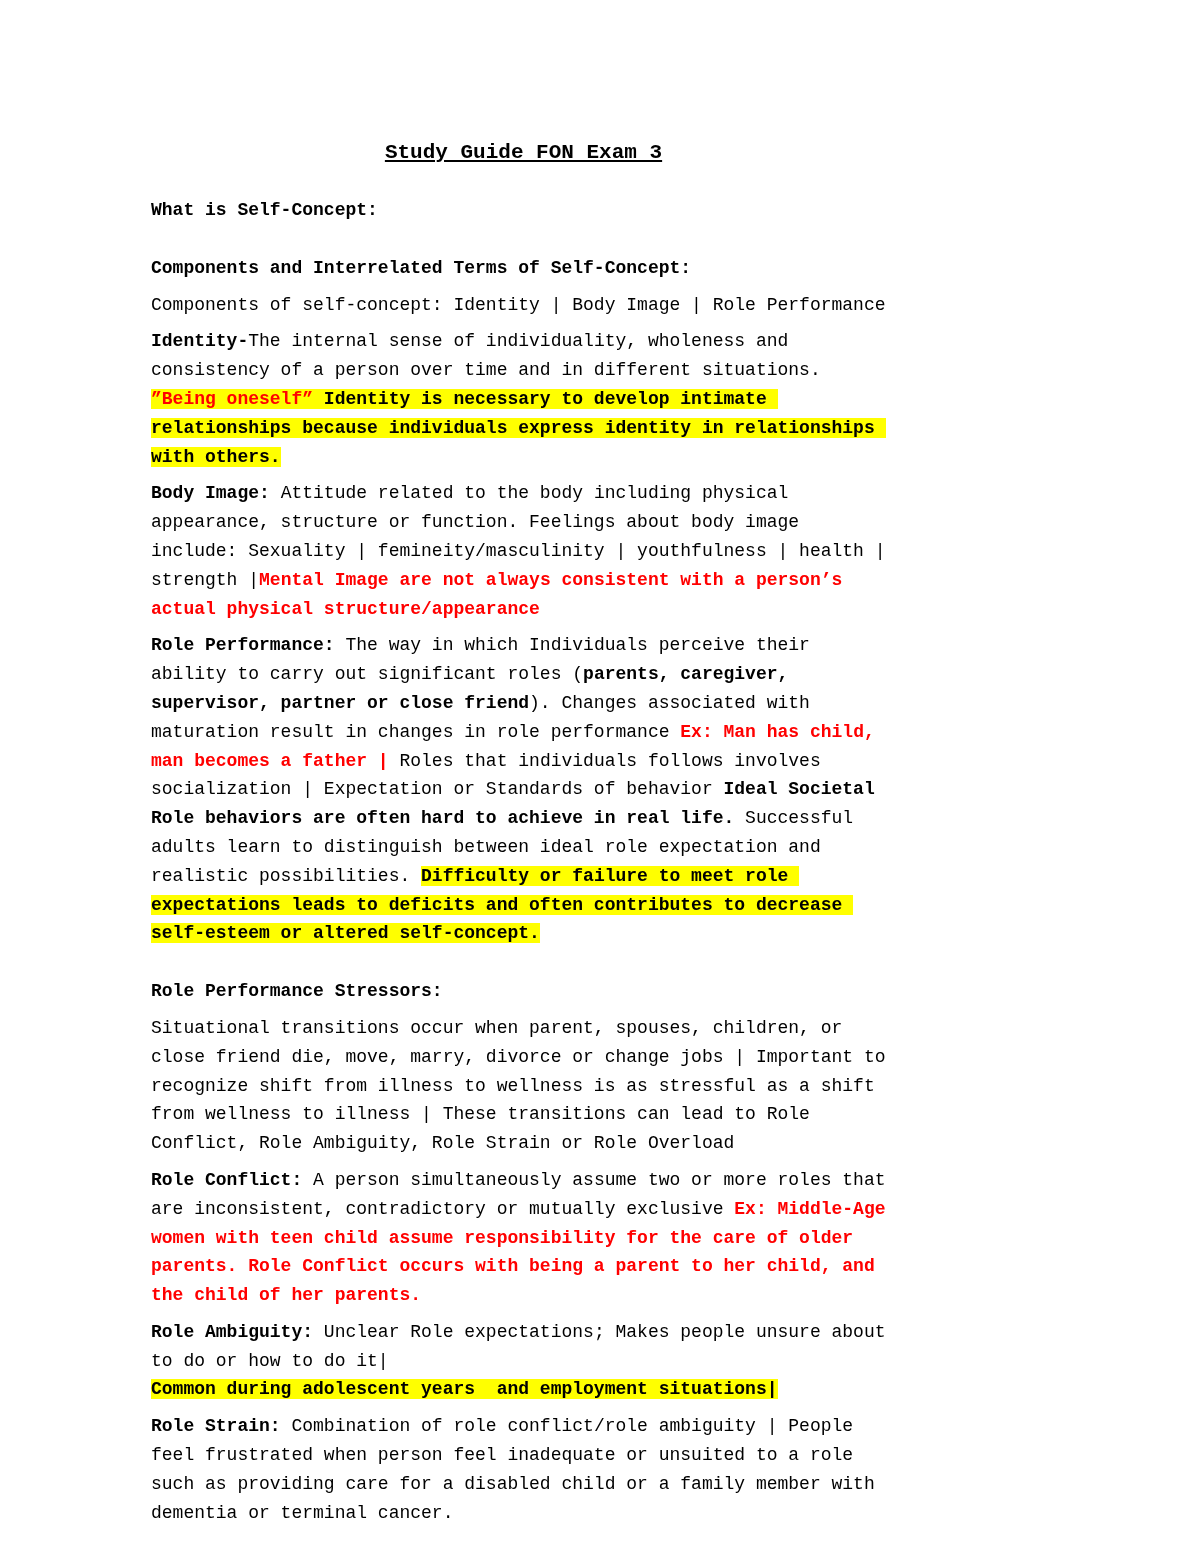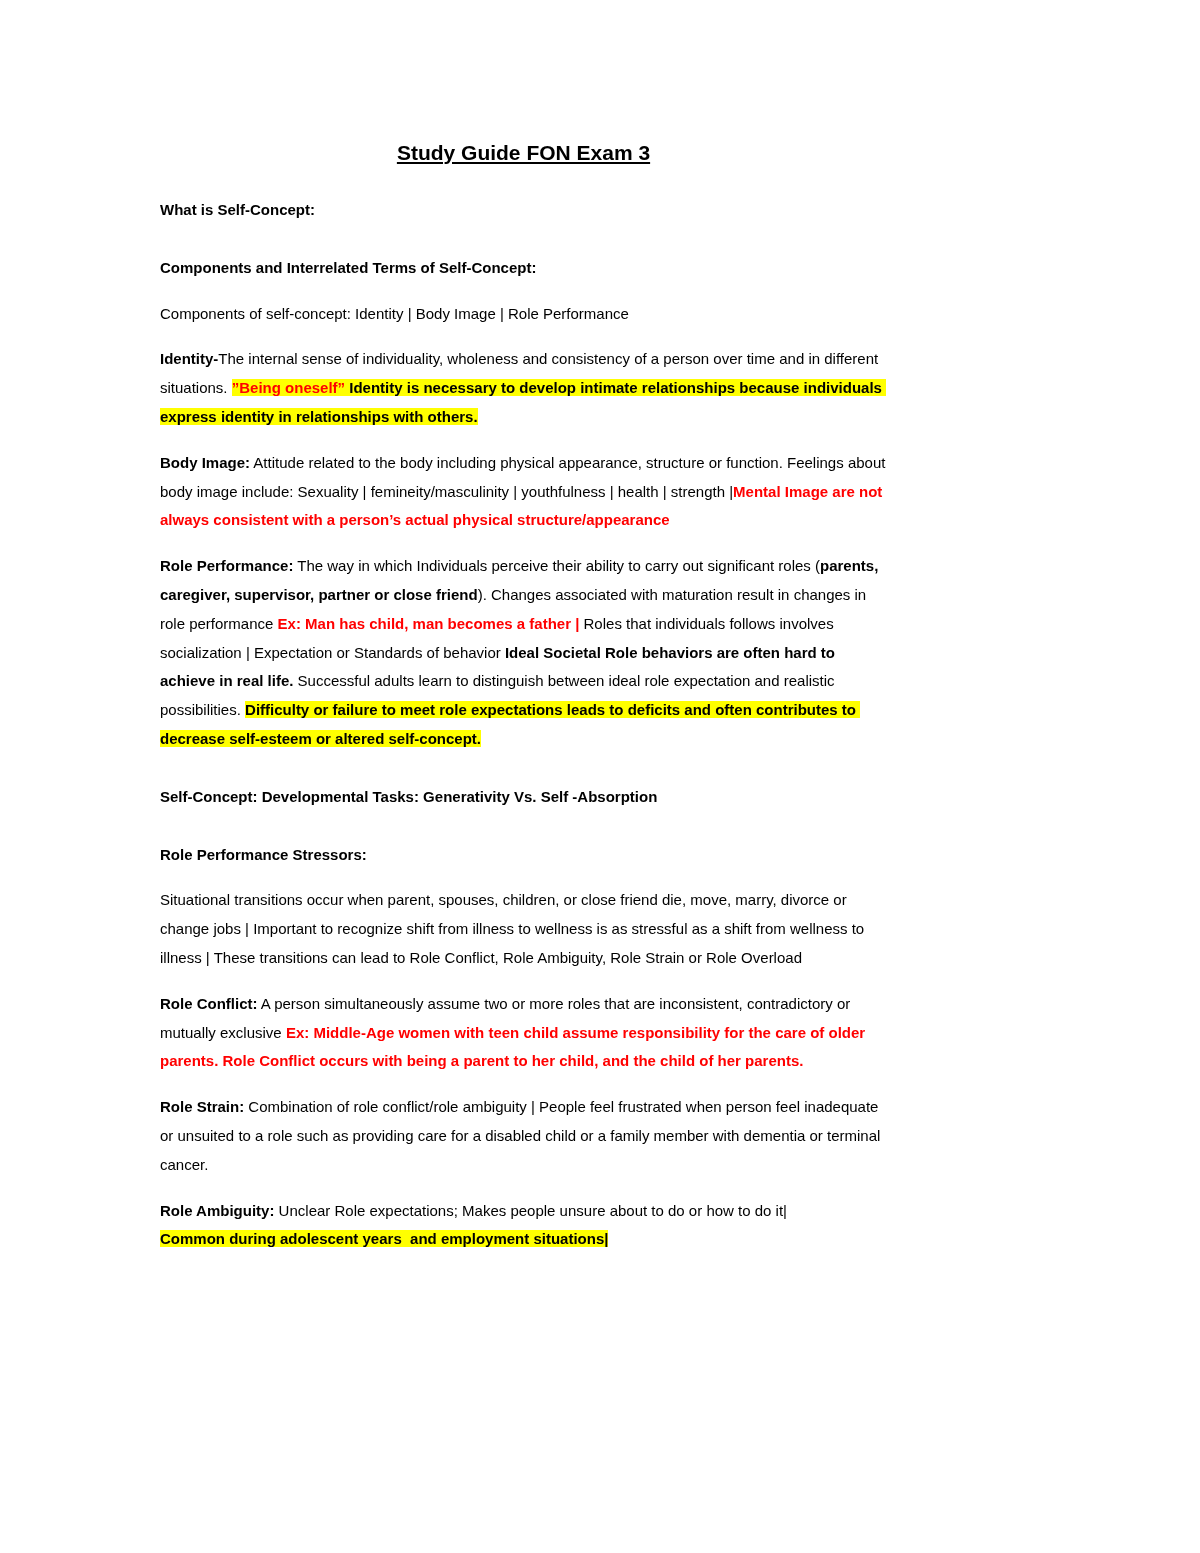--- a/index.html
+++ b/index.html
@@ -10,35 +10,36 @@
     color: #000000;
     font-family: "Liberation Sans", sans-serif;
     overflow: hidden;
   }
   .page {
     box-sizing: border-box;
     width: 968px;
     height: 1553px;
     padding: 138px 64px 40px 143px;
     background: var(--page-bg, #ffffff);
+    font-family: Liberation Mono, monospace;
   }
   .title {
     margin: 0 0 29px 0;
     font-size: 21px;
     line-height: 29px;
     font-weight: bold;
     text-decoration: underline;
     text-align: center;
     color: var(--text, #000000);
   }
   .section { margin: 0; }
   .section + .section { margin-top: 29px; }
   .para {
-    margin: 17px;
-    font-size: 15px;
+    margin: 8px;
+    font-size: 18px;
     line-height: 28.8px;
     white-space: pre-wrap;
     color: var(--text, #000000);
   }
   .heading { font-weight: bold; }
   .run.b { font-weight: bold; }
   .run.red { color: var(--red, #ff0000); }
   .run.hl { background-color: var(--highlight, #ffff00); }
 </style>
 </head>
@@ -51,23 +52,22 @@
         <p class="para heading">What is Self-Concept:</p>
       </section>
       <section class="section">
         <p class="para heading">Components and Interrelated Terms of Self-Concept:</p>
         <p class="para"><span class="run">Components of self-concept: Identity | Body Image | Role Performance</span></p>
         <p class="para"><span class="run b">Identity-</span><span class="run">The internal sense of individuality, wholeness and consistency of a person over time and in different situations. </span><span class="run b red hl">”Being oneself” </span><span class="run b hl">Identity is necessary to develop intimate relationships because individuals express identity in relationships with others.</span></p>
         <p class="para"><span class="run b">Body Image:</span><span class="run"> Attitude related to the body including physical appearance, structure or function. Feelings about body image include: Sexuality | femineity/masculinity | youthfulness | health | strength |</span><span class="run b red">Mental Image are not always consistent with a person’s actual physical structure/appearance</span></p>
         <p class="para"><span class="run b">Role Performance:</span><span class="run"> The way in which Individuals perceive their ability to carry out significant roles (</span><span class="run b">parents, caregiver, supervisor, partner or close friend</span><span class="run">). Changes associated with maturation result in changes in role performance </span><span class="run b red">Ex: Man has child, man becomes a father | </span><span class="run">Roles that individuals follows involves socialization | Expectation or Standards of behavior </span><span class="run b">Ideal Societal Role behaviors are often hard to achieve in real life.</span><span class="run"> Successful adults learn to distinguish between ideal role expectation and realistic possibilities. </span><span class="run b hl">Difficulty or failure to meet role expectations leads to deficits and often contributes to decrease self-esteem or altered self-concept.</span></p>
       </section>
       <section class="section">
-        <p class="para heading">Self-Concept: Developmental Tasks: Generativity Vs. Self -Absorption</p>
       </section>
       <section class="section">
         <p class="para heading">Role Performance Stressors:</p>
         <p class="para"><span class="run">Situational transitions occur when parent, spouses, children, or close friend die, move, marry, divorce or change jobs | Important to recognize shift from illness to wellness is as stressful as a shift from wellness to illness | These transitions can lead to Role Conflict, Role Ambiguity, Role Strain or Role Overload</span></p>
         <p class="para"><span class="run b">Role Conflict:</span><span class="run"> A person simultaneously assume two or more roles that are inconsistent, contradictory or mutually exclusive </span><span class="run b red">Ex: Middle-Age women with teen child assume responsibility for the care of older parents. Role Conflict occurs with being a parent to her child, and the child of her parents.</span></p>
+        <p class="para"><span class="run b">Role Ambiguity:</span><span class="run"> Unclear Role expectations; Makes people unsure about to do or how to do it|</span><br><span class="run b hl">Common during adolescent years  and employment situations|</span></p>
         <p class="para"><span class="run b">Role Strain:</span><span class="run"> Combination of role conflict/role ambiguity | People feel frustrated when person feel inadequate or unsuited to a role such as providing care for a disabled child or a family member with dementia or terminal cancer.</span></p>
-        <p class="para"><span class="run b">Role Ambiguity:</span><span class="run"> Unclear Role expectations; Makes people unsure about to do or how to do it|</span><br><span class="run b hl">Common during adolescent years  and employment situations|</span></p>
       </section>
     </div>
 </div>
 
 </body></html>

